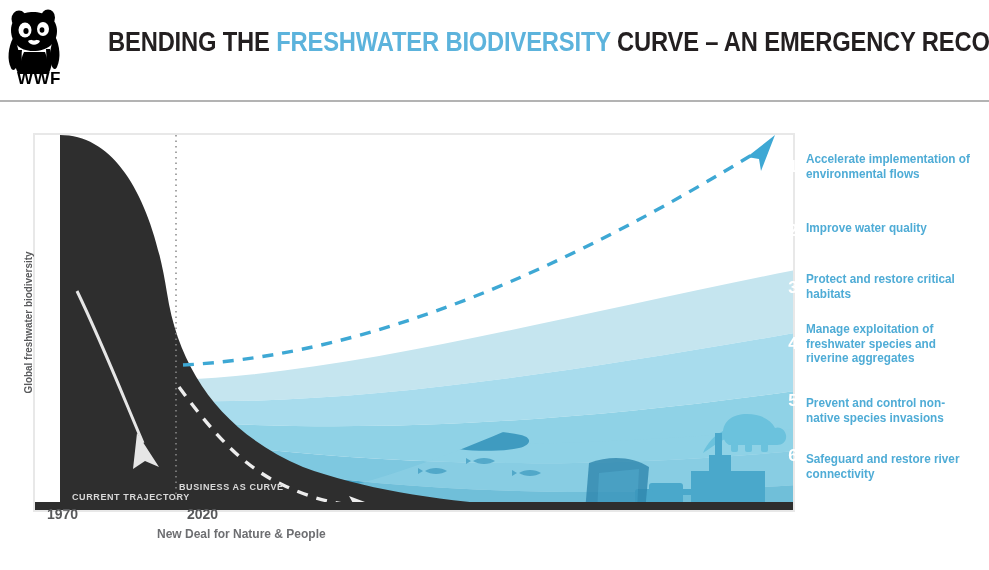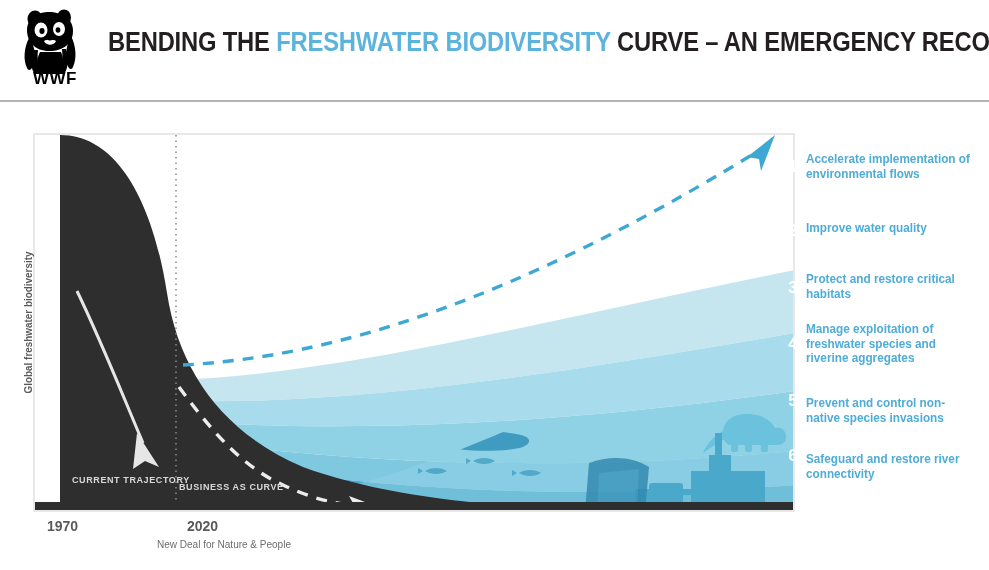--- a/index.html
+++ b/index.html
@@ -4,21 +4,21 @@
 <style>
   html,body{margin:0;padding:0;}
   body{
     width:989px;height:570px;background:#ffffff;
     font-family:"Liberation Sans",sans-serif;
     overflow:hidden;position:relative;
   }
 
   
   #header{position:absolute;left:0;top:0;width:989px;height:100px;}
-  #logo{position:absolute;left:16px;top:8px;width:72px;height:78px;}
+  #logo{position:absolute;left:0;top:8px;width:72px;height:78px;}
   #title{
     position:absolute;left:108px;top:27px;width:870px;
     font-size:27px;font-weight:bold;color:#231f20;
     letter-spacing:-0.2px;white-space:nowrap;
     transform:scaleX(0.88);transform-origin:left center;
   }
   #title span{display:inline;}
   .t-accent{color:#5cb3dc;}
   #header-rule{position:absolute;left:0;top:100px;width:989px;height:2px;background:#b3b3b3;}
 
@@ -34,30 +34,30 @@
     transform:rotate(-90deg);transform-origin:0 0;
     margin-left:28px;margin-top:379px;
   }
   #ylabel-inner{
     position:absolute;left:0;top:0;width:379px;
     text-align:center;font-size:11px;font-weight:bold;color:#58595b;
     transform:scaleX(0.9);transform-origin:center;
   }
 
   
-  #axis{position:absolute;left:33px;top:518px;width:762px;height:46px;}
+  #axis{position:absolute;left:33px;top:506px;width:762px;height:46px;}
   .tick{position:absolute;font-size:14px;font-weight:bold;color:#58595b;}
   #tick-1970{left:14px;top:0;}
   #tick-2020{left:124px;top:0;margin-left:30px;}
-  #tick-2020-sub{left:124px;top:21px;font-size:10px;font-weight:normal;color:#6d6e71;white-space:nowrap;}
+  #tick-2020-sub{left:124px;top:21px;font-size:12px;font-weight:bold;color:#6d6e71;white-space:nowrap;}
 
   
   .phase{position:absolute;font-size:9px;font-weight:bold;color:#d9d9d9;
      letter-spacing:0.6px;white-space:nowrap;}
-  #phase-current{left:39px;top:342px;}
+  #phase-current{left:39px;top:359px;}
   #phase-bau{left:146px;top:349px;}
 
   
   .num{
     position:absolute;width:26px;text-align:center;
     font-size:17px;font-weight:bold;color:#ffffff;
   }
 
   
   #list{position:absolute;left:806px;top:133px;width:183px;height:379px;}

